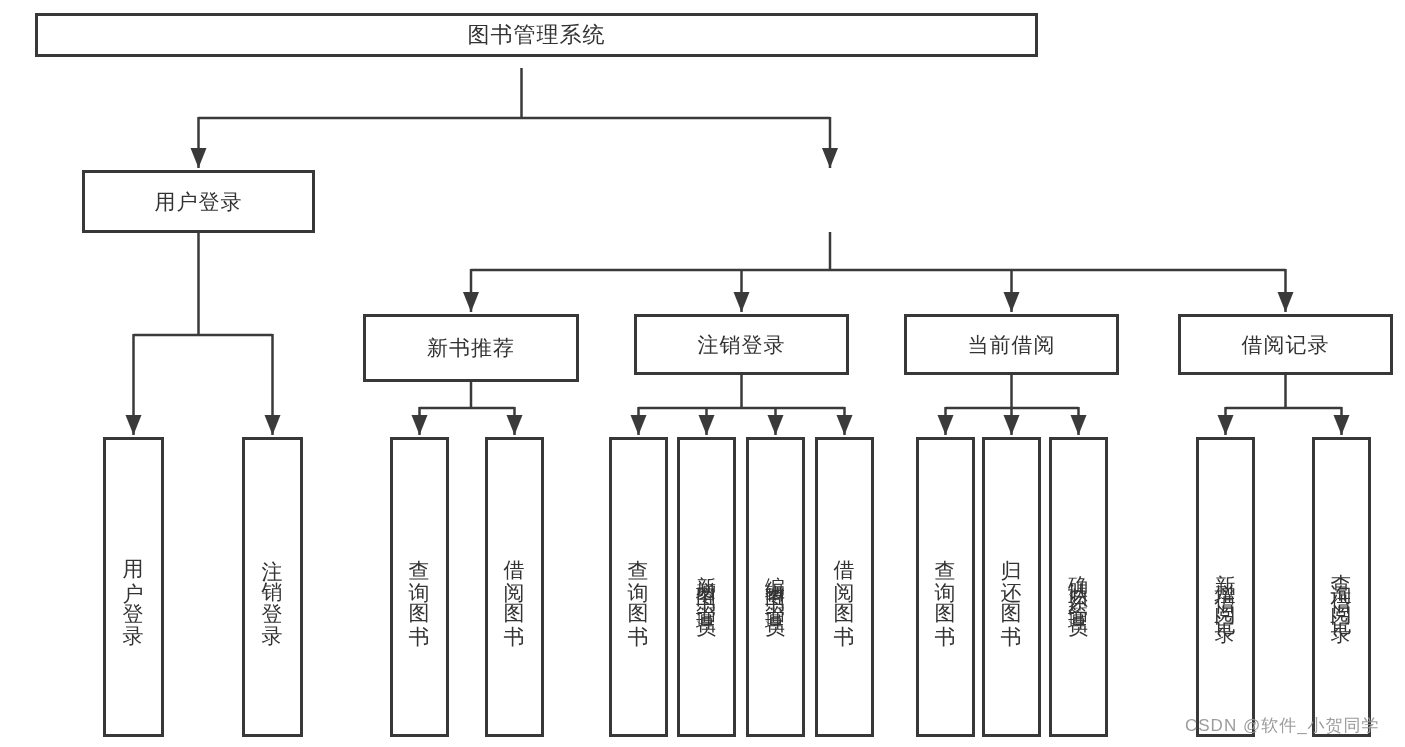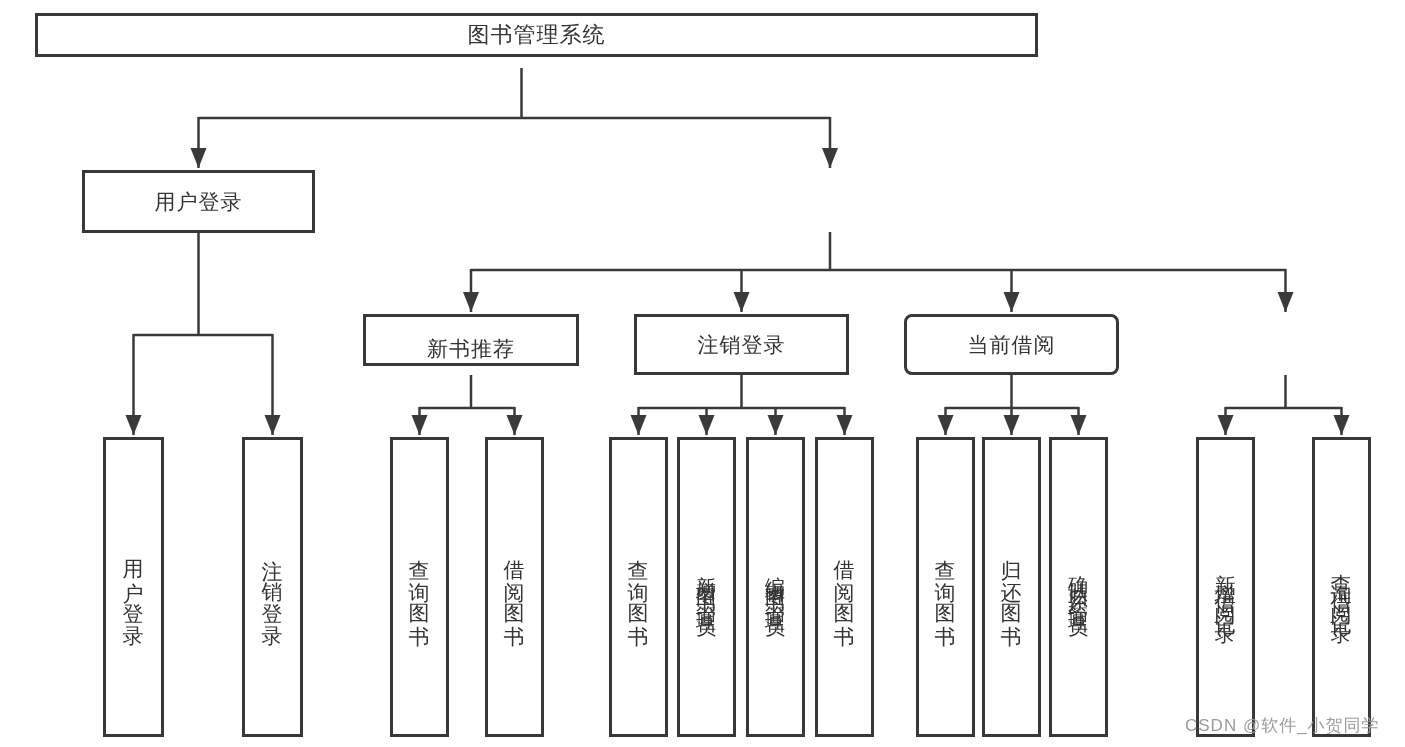--- a/index.html
+++ b/index.html
@@ -119,28 +119,31 @@
   </svg>
 
   <div class="hbox root-box" style="left:20px; top:13px; width:1003px; height:44px;margin-left:15px;">
     <span>图书管理系统</span>
   </div>
 
   <div class="hbox" style="left:82px; top:170px; width:233px; height:63px;">
     <span>用户登录</span>
   </div>
 
-  <div class="hbox" style="left:363px; top:314px; width:216px; height:52px;align-items:flex-end;">
+  <div class="hbox" style="left:363px; top:314px; width:216px; height:68px;">
     <span>新书推荐</span>
   </div>
   <div class="hbox" style="left:634px; top:314px; width:215px; height:61px;">
     <span>注销登录</span>
   </div>
-  <div class="hbox" style="left:904px; top:314px; width:215px; height:61px;border-radius:8px;">
+  <div class="hbox" style="left:904px; top:314px; width:215px; height:61px;">
     <span>当前借阅</span>
+  </div>
+  <div class="hbox" style="left:1178px; top:314px; width:215px; height:61px;">
+    <span>借阅记录</span>
   </div>
 
   <div class="leaf" style="left:103px; width:61px;">
     <span class="vtext s4">用户登录</span>
   </div>
   <div class="leaf" style="left:242px; width:61px;">
     <span class="vtext s4">注销登录</span>
   </div>
 
   <div class="leaf" style="left:390px;">

